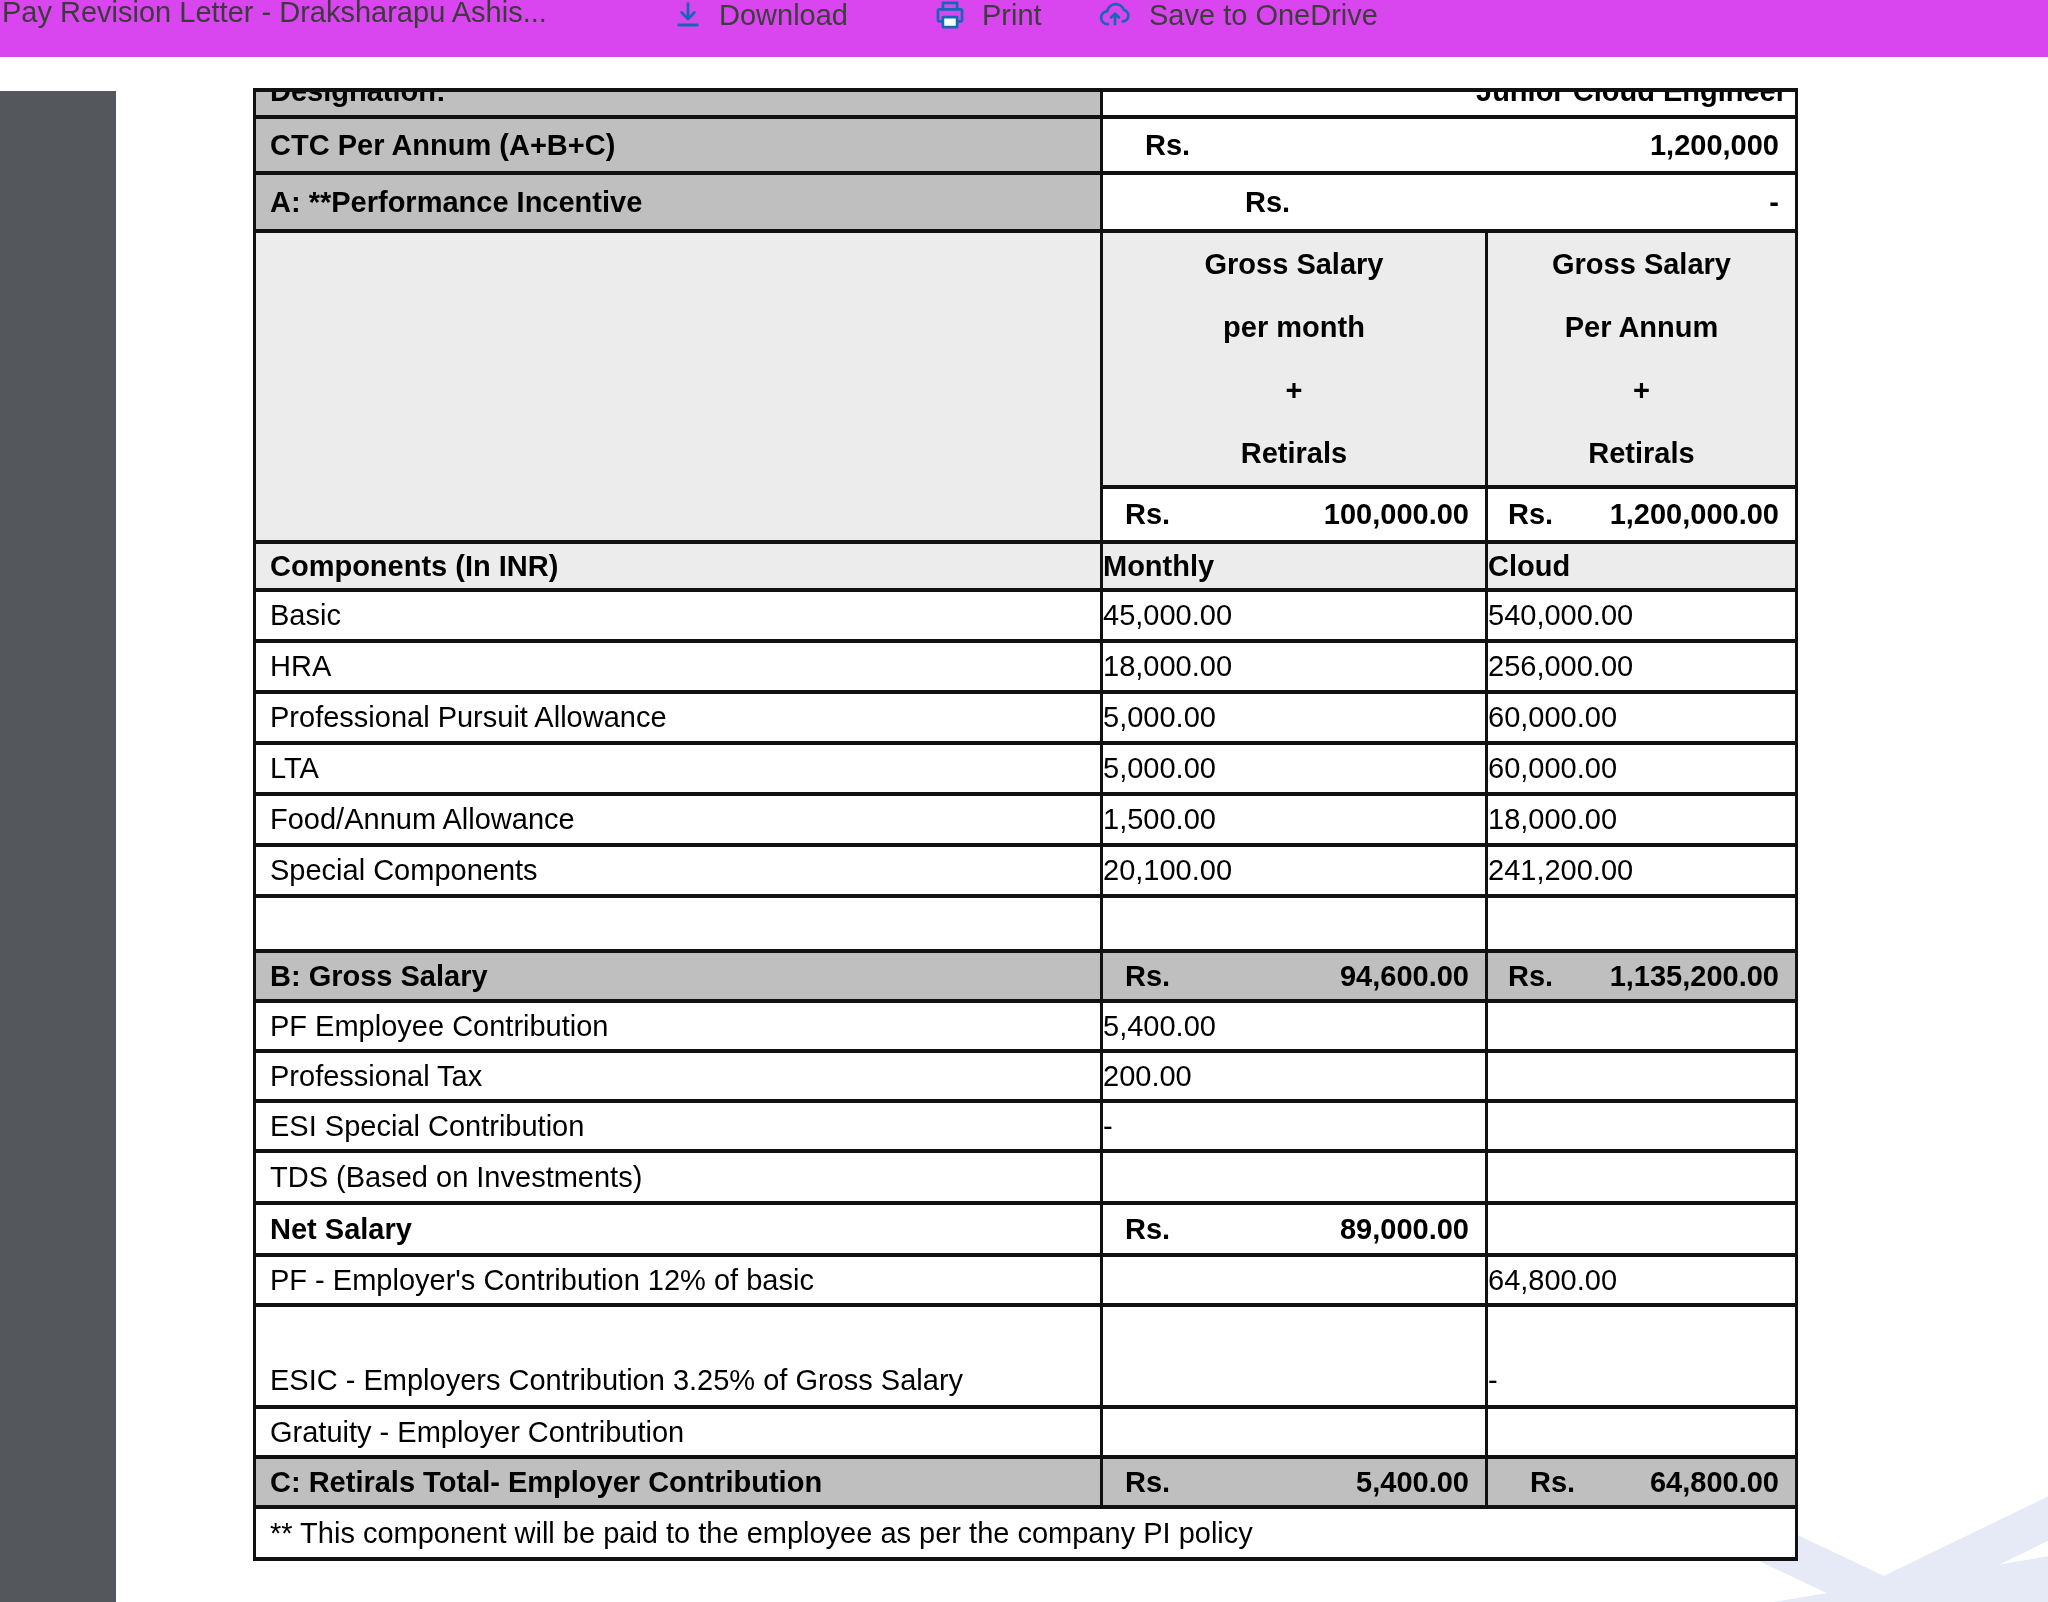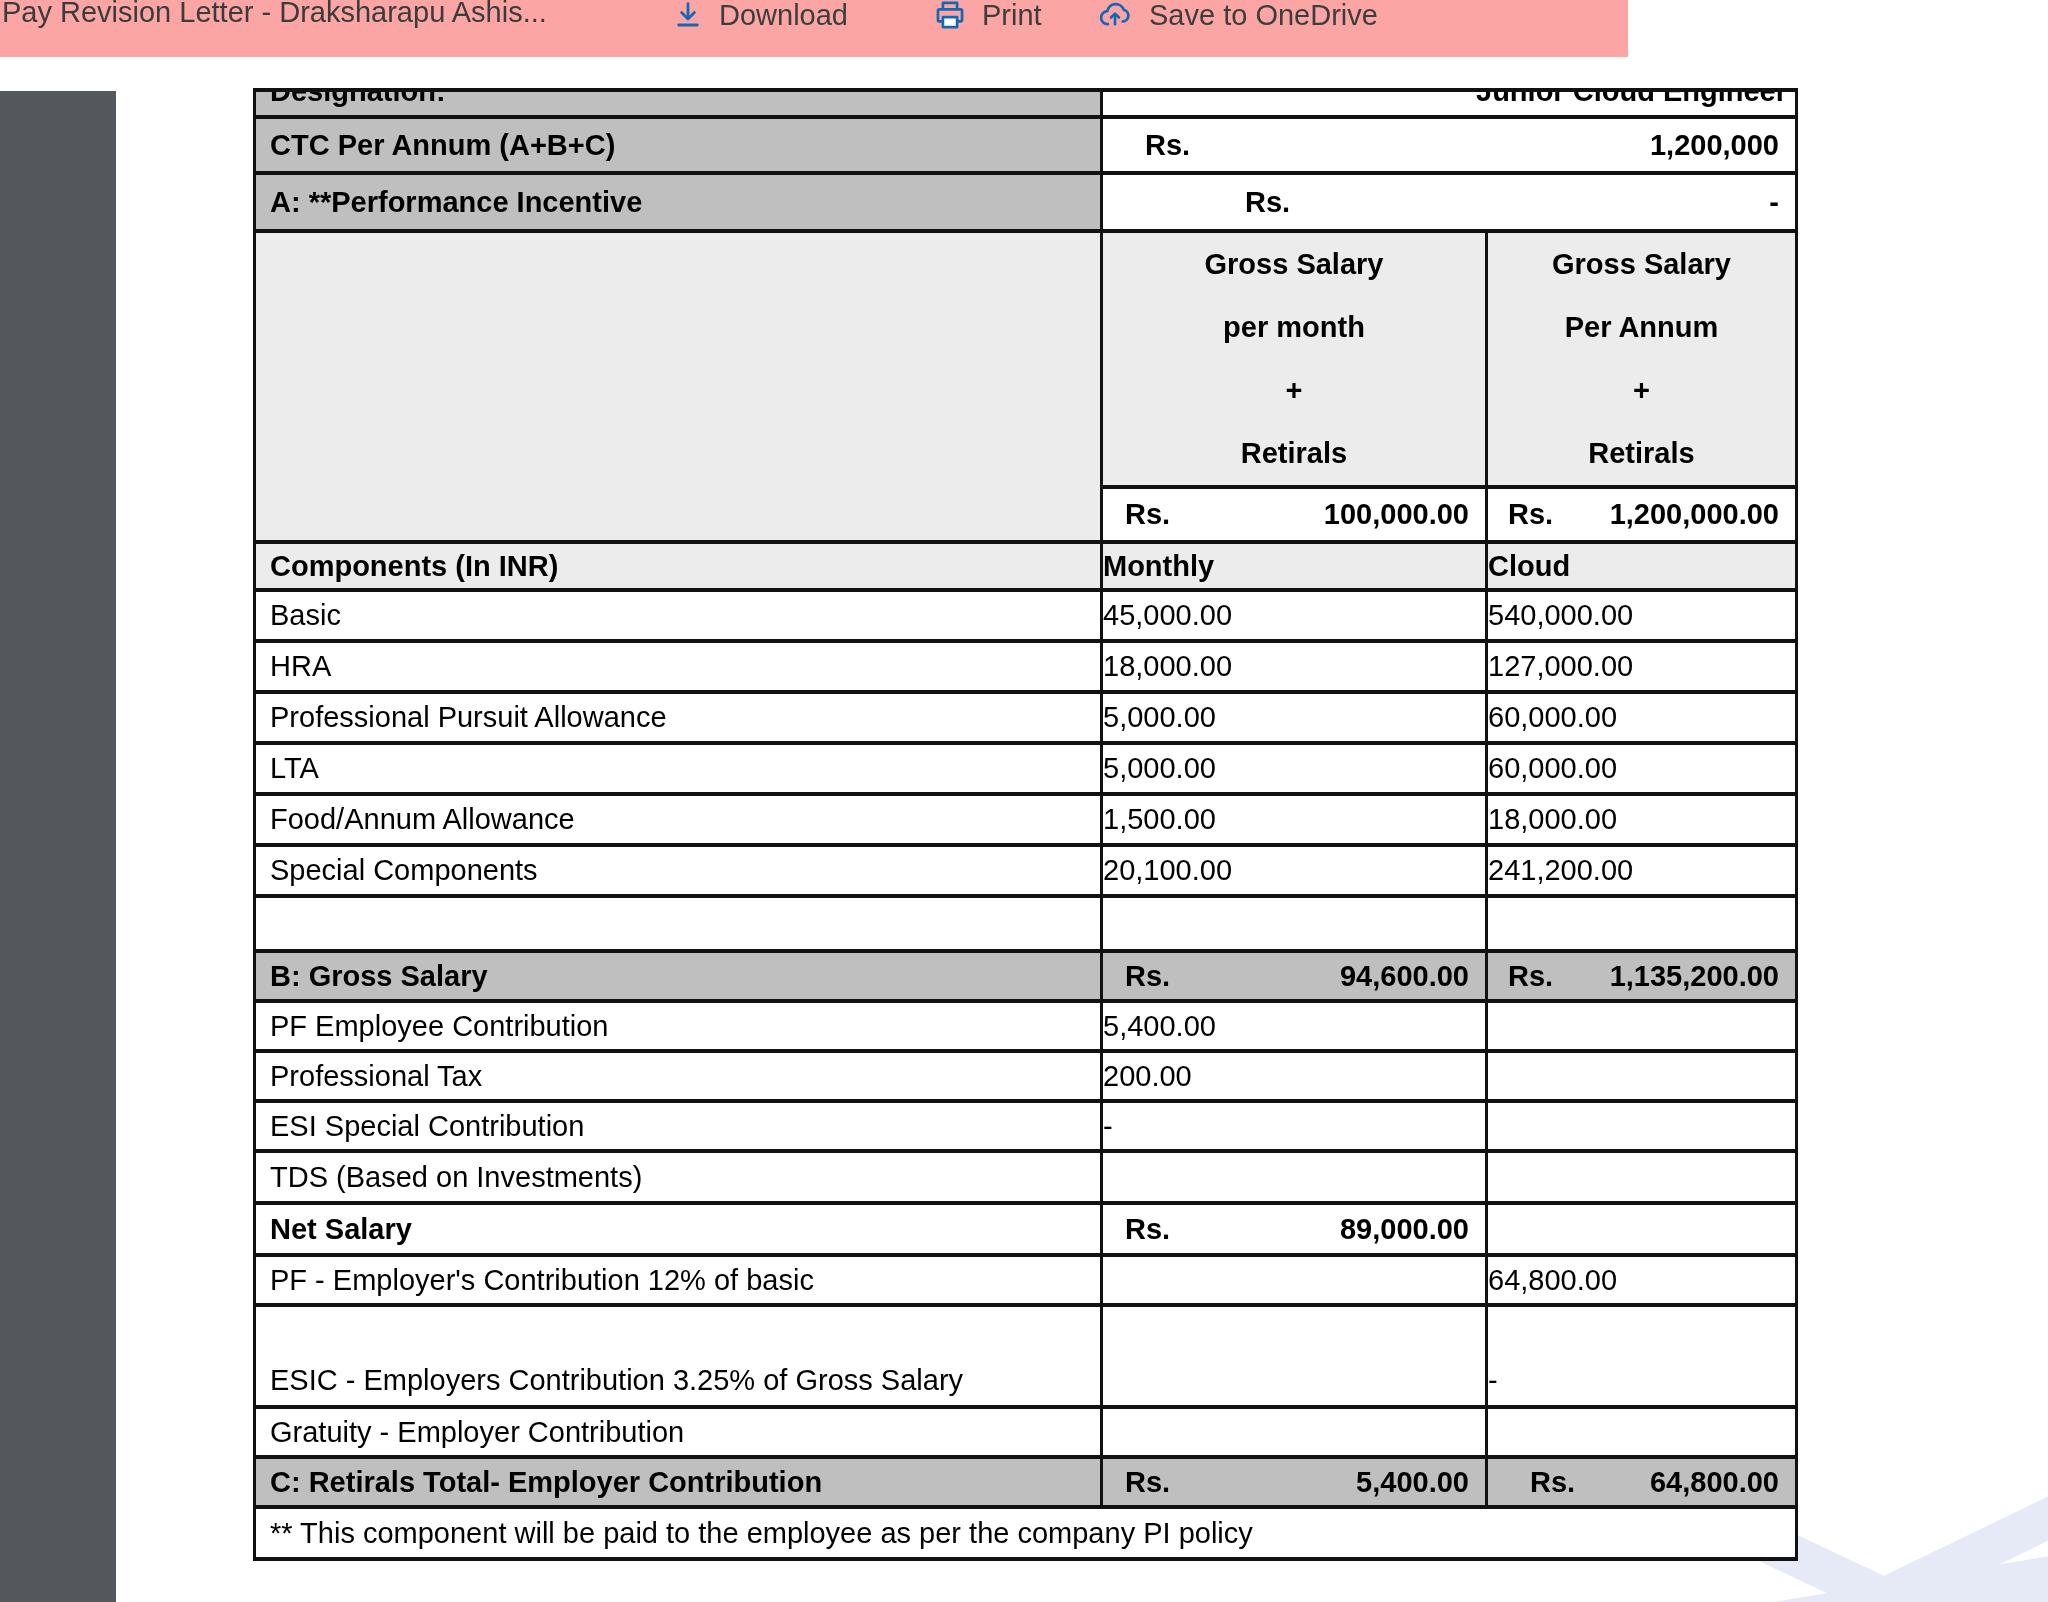--- a/index.html
+++ b/index.html
@@ -1,21 +1,21 @@
 <!DOCTYPE html>
 <html><head>
 <meta charset="utf-8">
 <style>
   html,body{margin:0;padding:0;}
   body{
     width:2048px;height:1602px;overflow:hidden;background:#ffffff;
     font-family:"Liberation Sans", sans-serif;position:relative;color:#000;
   }
   
-  .toolbar{position:absolute;top:0;left:0;width:1628px;height:57px;background:#fca5a5;z-index:6;}
+  .toolbar{position:absolute;top:0;left:0;width:2048px;height:57px;background:#d946ef;z-index:6;}
   .doc-title{position:absolute;left:2px;top:-6px;font-size:29px;line-height:36px;color:#3b3b3b;white-space:nowrap;}
   .tb-btn{position:absolute;top:-6px;height:42px;display:flex;align-items:center;gap:15px;
           font-size:29px;line-height:36px;color:#3d3d3d;white-space:nowrap;cursor:pointer;background:transparent;border:none;padding:0;}
   .tb-btn svg{display:block;}
   #btn-download{left:672px;}
   #btn-print{left:933px;}
   #btn-save{left:1096px;}
 
   
   .viewer{position:absolute;top:57px;left:0;width:2048px;height:1545px;background:#ffffff;margin-top:31px;}
@@ -163,21 +163,21 @@
     </tr>
 
     <tr style="height:51px">
       <td class="pl">Basic</td>
       <td class="num">45,000.00</td>
       <td class="num">540,000.00</td>
     </tr>
     <tr style="height:51px">
       <td class="pl">HRA</td>
       <td class="num">18,000.00</td>
-      <td class="num">127,000.00</td>
+      <td class="num">256,000.00</td>
     </tr>
     <tr style="height:51px">
       <td class="pl">Professional Pursuit Allowance</td>
       <td class="num">5,000.00</td>
       <td class="num">60,000.00</td>
     </tr>
     <tr style="height:51px">
       <td class="pl">LTA</td>
       <td class="num">5,000.00</td>
       <td class="num">60,000.00</td>

